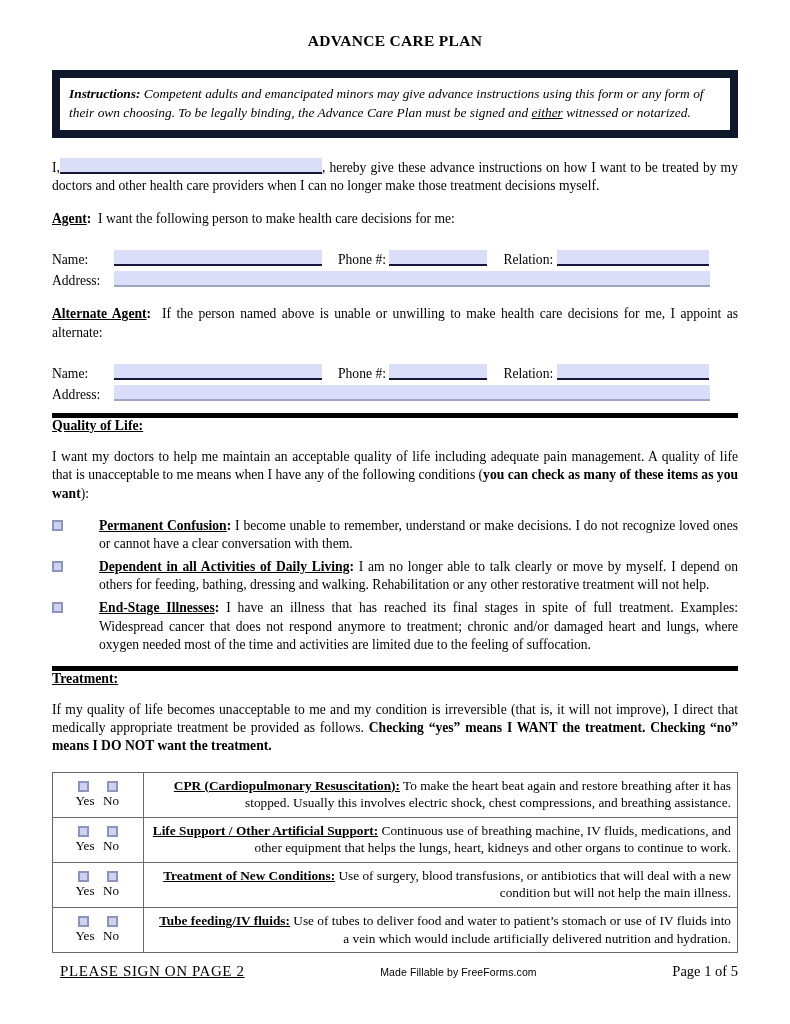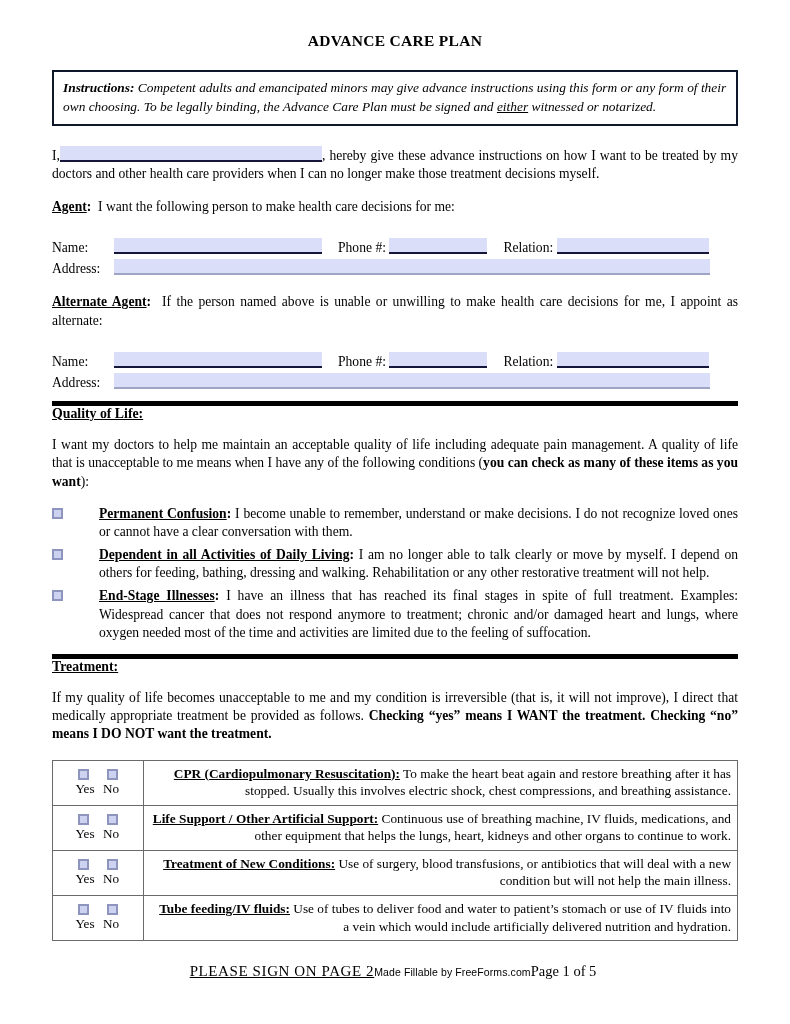--- a/index.html
+++ b/index.html
@@ -32,21 +32,21 @@
     font-weight: bold;
     font-size: 15.5px;
     letter-spacing: 0.3px;
     padding-top: 32px;
     padding-bottom: 0;
   }
 
   
   .instructions-box {
     margin-top: 20px;
-    border: 2px solid #0f172a;
+    border: 8px solid #0f172a;
     padding: 7px 9px 8px 9px;
     font-style: italic;
     font-size: 13.4px;
     line-height: 1.38;
   }
   .instructions-box .u { text-decoration: underline; }
 
   
   .para {
     font-size: 13.6px;
@@ -163,26 +163,26 @@
   .yn-labels span { display: inline-block; width: 26px; }
   .treat-text {
     font-size: 13.3px;
     line-height: 1.32;
     text-align: right;
   }
 
   
   .footer {
     position: absolute;
-    left: 48px;
+    left: 60px;
     right: 52px;
     bottom: 44px;
     display: flex;
     align-items: baseline;
-    justify-content: center;
+    justify-content: space-between;
     font-size: 15px;
   }
   .footer-left {
     text-decoration: underline;
     letter-spacing: 0.6px;
   }
   .footer-center {
     font-family: "Liberation Sans", "DejaVu Sans", sans-serif;
     font-size: 10.5px;
     letter-spacing: 0.1px;

